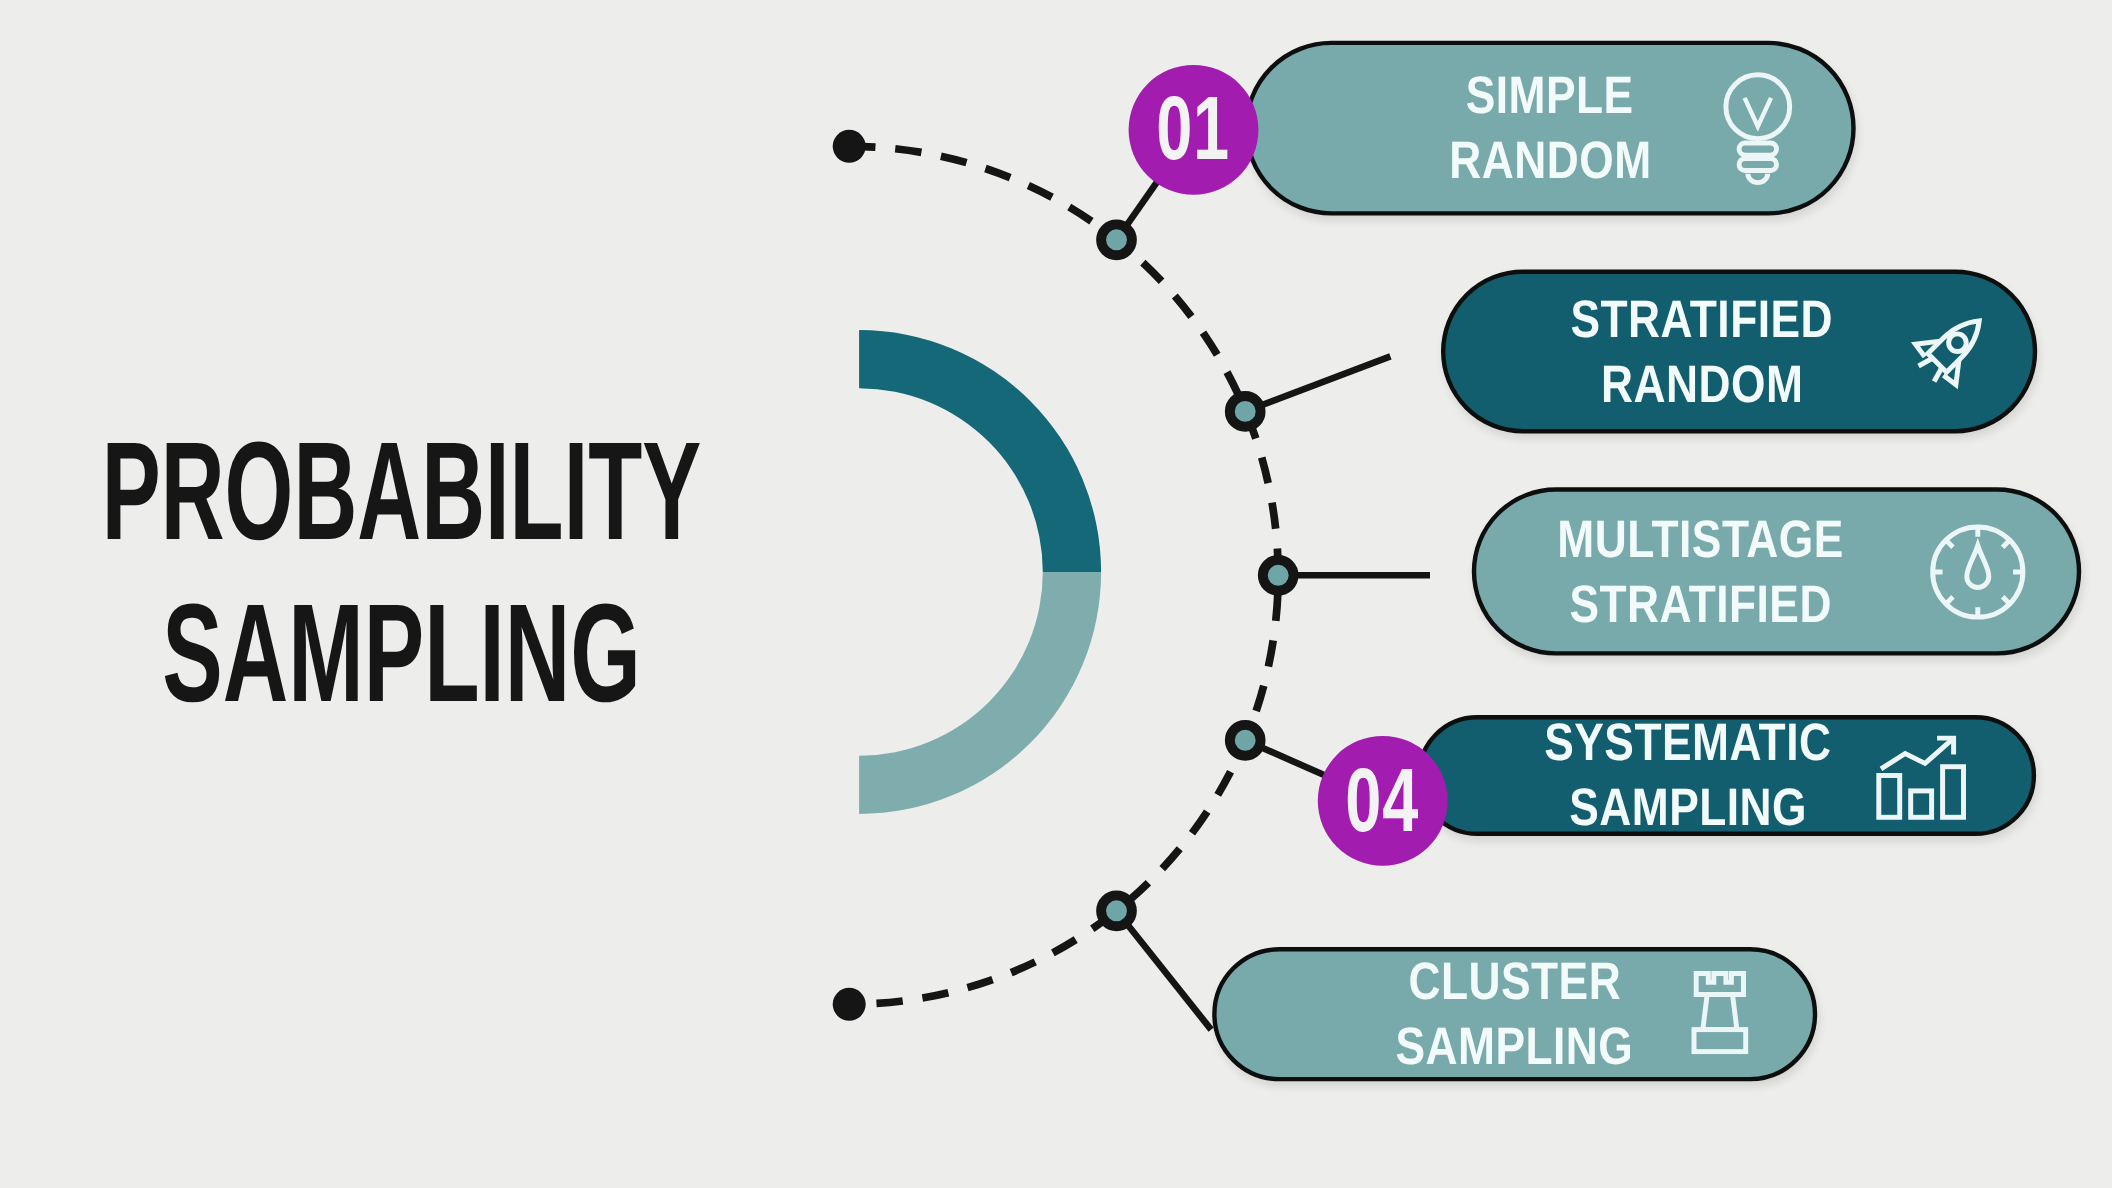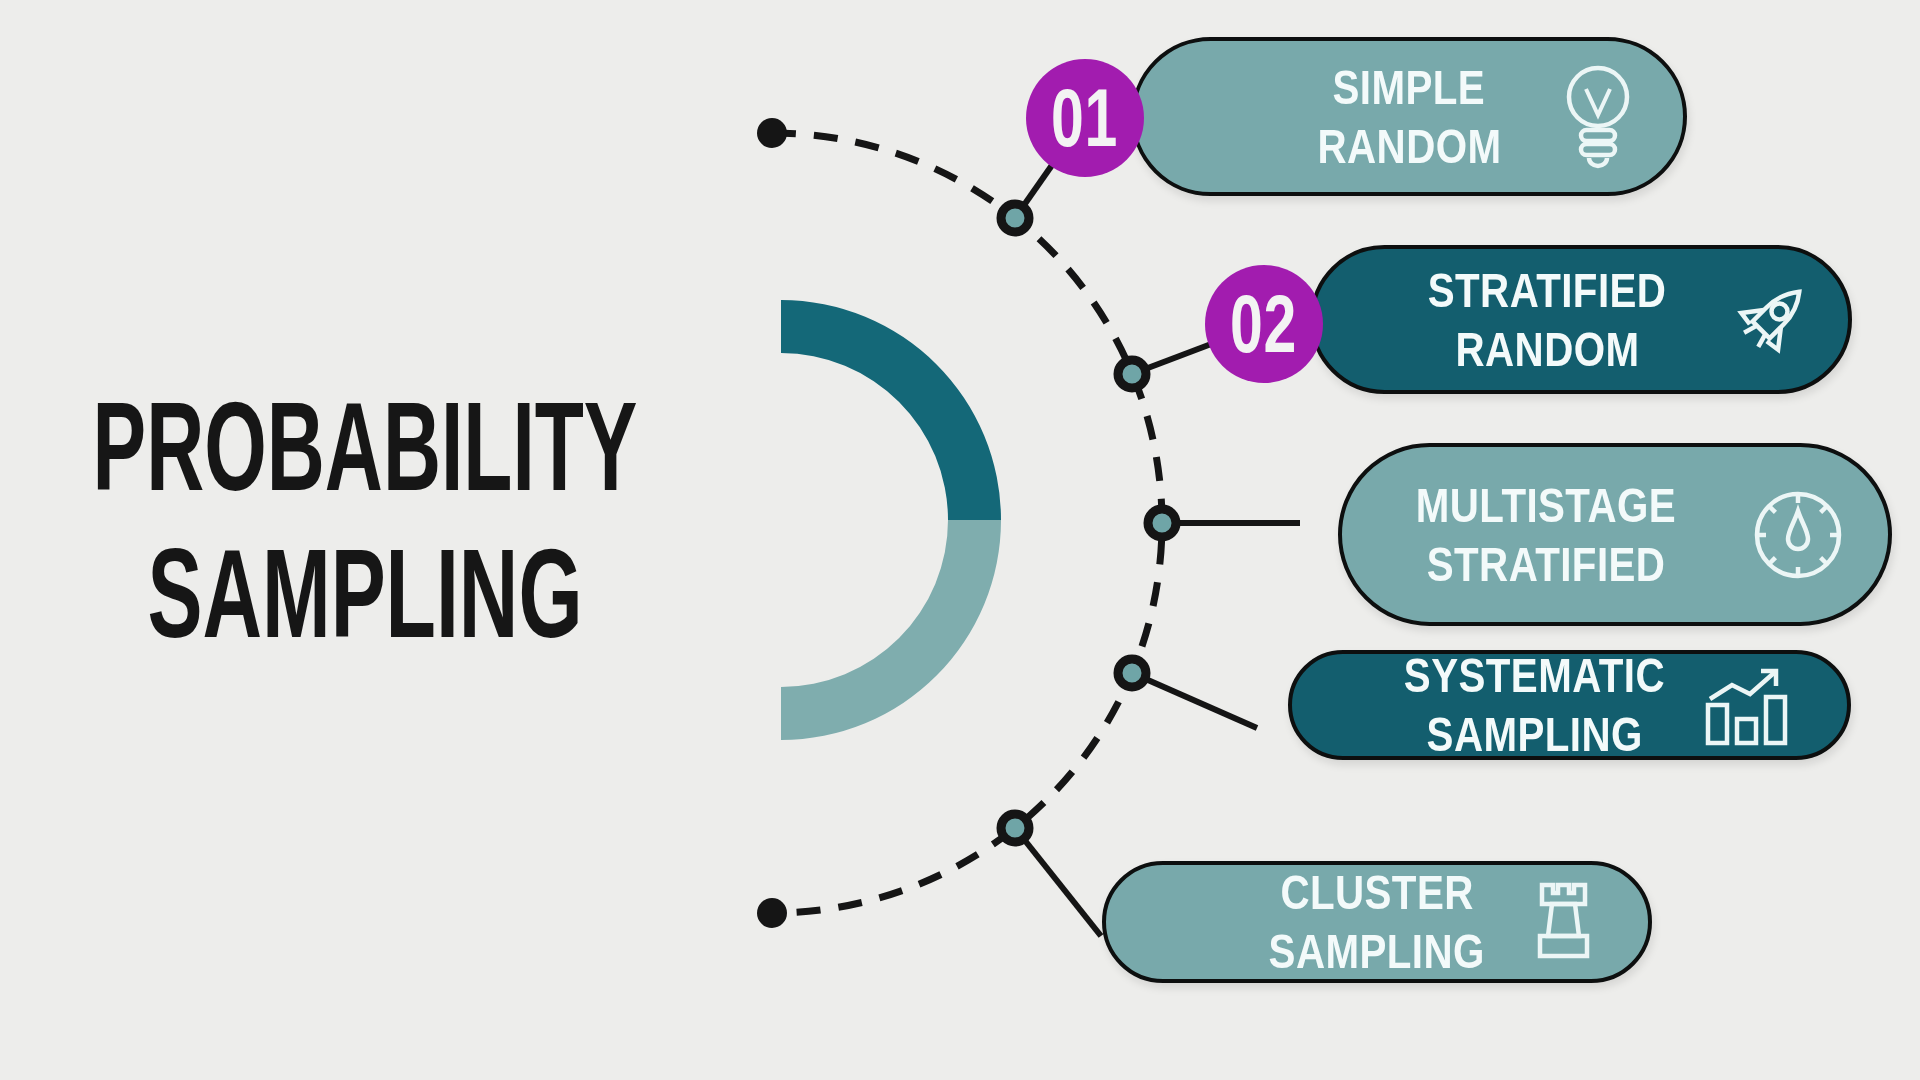--- a/index.html
+++ b/index.html
@@ -30,21 +30,21 @@
     transform:translateX(var(--ts,0px));
   }
   .pill-text {
     display:block; text-align:center; color:#f3fafa;
     font-size:48px; font-weight:bold; line-height:59px;
     letter-spacing:0.5px; transform:scaleX(0.84); white-space:nowrap;
   }
 
   #pill-1 { left:1131px; top:37px;  width:556px; height:159px; }
   #pill-2 { left:1310px; top:245px; width:542px; height:149px; --ts:-34px; }
-  #pill-3 { left:1338px; top:443px; width:554px; height:183px; --ts:-69px; }
+  #pill-3 { left:1338px; top:443px; width:554px; height:153px; --ts:-69px; }
   #pill-4 { left:1288px; top:650px; width:563px; height:110px; --ts:-35px; }
   #pill-5 { left:1102px; top:861px; width:550px; height:122px; }
 
   
   .icon { position:absolute; top:50%; transform:translateY(-50%); line-height:0; }
   .icon svg { stroke:#ecf6f6; fill:none; stroke-width:4.5; stroke-linejoin:miter; }
   #icon-1 { right:49px; }
   #icon-2 { right:31px; }
   #icon-3 { right:42px; }
   #icon-4 { right:53px; }
@@ -180,17 +180,17 @@
         <path d="M16 28 L16 9 L27 9 L27 17 L32 17 L32 9 L43 9 L43 17 L48 17 L48 9 L59 9 L59 28 Z"></path>
         <path d="M26 28 L49 28 L53 60 L22 60 Z"></path>
         <rect x="14" y="60" width="47" height="20"></rect>
       </svg>
     </span>
   </div>
 
   <div class="num" id="num-1">
     <span class="num-text">01</span>
   </div>
-  <div class="num" id="num-2">
-    <span class="num-text">02</span>
+  <div class="num" id="num-4">
+    <span class="num-text">04</span>
   </div>
 
 </div>
 
 </body></html>

